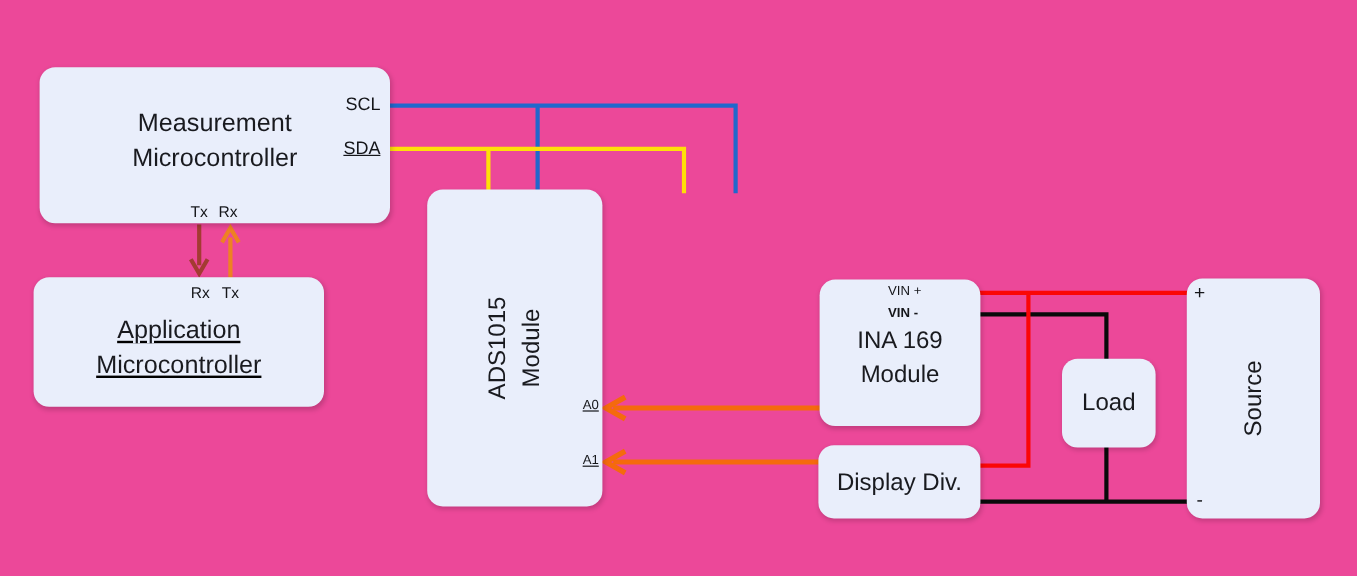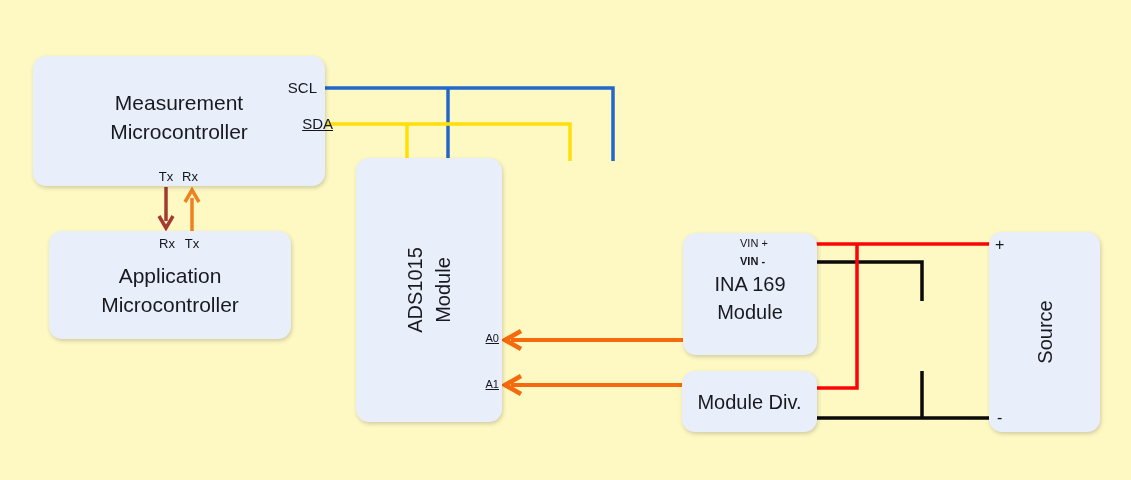--- a/index.html
+++ b/index.html
@@ -41,21 +41,21 @@
   }
   .port.i2c { font-size: 15px; width: 77px; text-align: right; }
   .port.uart { font-size: 13px; width: 24px; text-align: center; }
   .port.adc { font-size: 11px; width: 39px; text-align: right; text-decoration: underline; }
   .port.vin { font-size: 11px; width: 72px; }
   .port.pol { font-size: 16px; }
 </style>
 </head>
 <body>
 
-<div class="stage" style="background-color: #fef9c3;">
+<div class="stage" style="background-color: #ec4899;">
 
   <svg class="wires" width="1131" height="480" viewBox="0 0 1131 480">
 
     <path d="M322 88 H613 V161 M448 88 V161" fill="none" stroke-width="3.5" stroke="#2068cc"></path>
 
     <path d="M322 124 H570 V161 M407 124 V161" fill="none" stroke-width="3.5" stroke="#ffdf08"></path>
 
     <path d="M815 262 H922 V301 M922 371 V418 M815 418 H991" fill="none" stroke-width="3.5" stroke="#0a0a0a"></path>
 
     <path d="M815 244 H991 M857 244 V388 H815" fill="none" stroke-width="3.5" stroke="#fb0606"></path>
@@ -69,25 +69,25 @@
     <path d="M166 187 V221 M159 216 L166 228 L173 216" fill="none" stroke-width="3.5" stroke="#a33b32"></path>
 
     <path d="M192 232 V198 M185 202 L192 190 L199 202" fill="none" stroke-width="3.5" stroke="#ee8122"></path>
   </svg>
 
   <div class="box" style="left: 33px; top: 56px; width: 292px; height: 130px; background-color: rgb(233, 238, 251);">
     <div class="box-label big" style="margin-top:-8px;">Measurement
 Microcontroller</div>
   </div>
   <span class="port i2c" style="left:240px; top:80px;">SCL</span>
-  <span class="port i2c" style="left:256px; top:116px;text-decoration:underline;">SDA</span>
+  <span class="port i2c" style="left:240px; top:116px;text-decoration:underline;">SDA</span>
   <span class="port uart" style="left:154px; top:170px;">Tx</span>
   <span class="port uart" style="left:178px; top:170px;">Rx</span>
 
-  <div class="box" style="left: 49px; top: 231px; width: 242px; height: 108px; background-color: rgb(233, 238, 251);">
+  <div class="box" style="left: 28px; top: 231px; width: 242px; height: 108px; background-color: rgb(233, 238, 251); text-decoration: underline;">
     <div class="box-label big" style="margin-top:10px;">Application
 Microcontroller</div>
   </div>
   <span class="port uart" style="left:155px; top:237px;">Rx</span>
   <span class="port uart" style="left:180px; top:237px;">Tx</span>
 
   <div class="box" style="left: 356px; top: 158px; width: 146px; height: 264px; background-color: rgb(233, 238, 251);">
     <div class="box-label rotated">ADS1015
 Module</div>
   </div>
@@ -96,23 +96,26 @@
 
 
   <div class="box" style="left: 683px; top: 233px; width: 134px; height: 122px; background-color: rgb(233, 238, 251);">
     <div class="box-label" style="margin-top:8px;">INA 169
 Module</div>
   </div>
   <span class="port vin" style="left:740px; top:238px;">VIN +</span>
   <span class="port vin" style="left:740px; top:256px;font-weight:bold;">VIN -</span>
 
   <div class="box" style="left: 682px; top: 371px; width: 135px; height: 61px; background-color: rgb(233, 238, 251);">
-    <div class="box-label">Module Div.</div>
+    <div class="box-label">Display Div.</div>
   </div>
 
+  <div class="box" style="left: 885px; top: 299px; width: 78px; height: 74px; background-color: rgb(233, 238, 251);">
+    <div class="box-label">Load</div>
+  </div>
 
   <div class="box" style="left: 989px; top: 232px; width: 111px; height: 200px; background-color: rgb(233, 238, 251);">
     <div class="box-label rotated">Source</div>
   </div>
   <span class="port pol" style="left:995px; top:237px;">+</span>
   <span class="port pol" style="left:997px; top:410px;">-</span>
 
 </div>
 
 </body></html>

